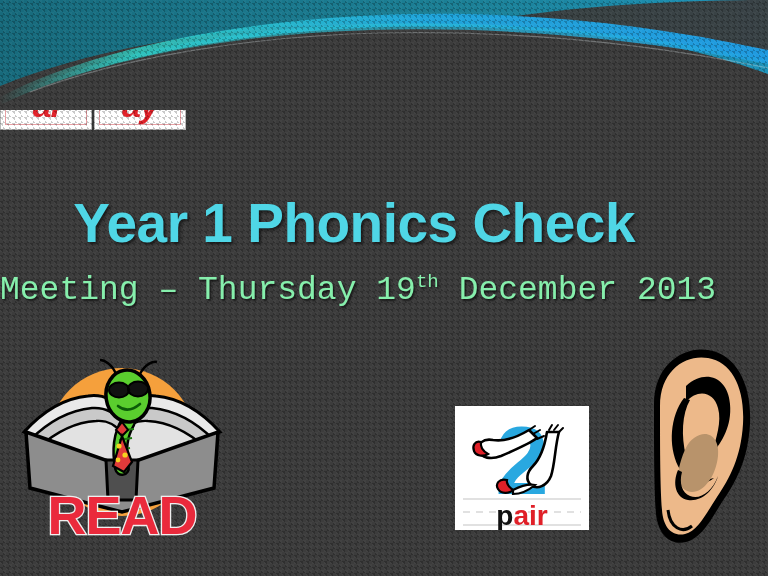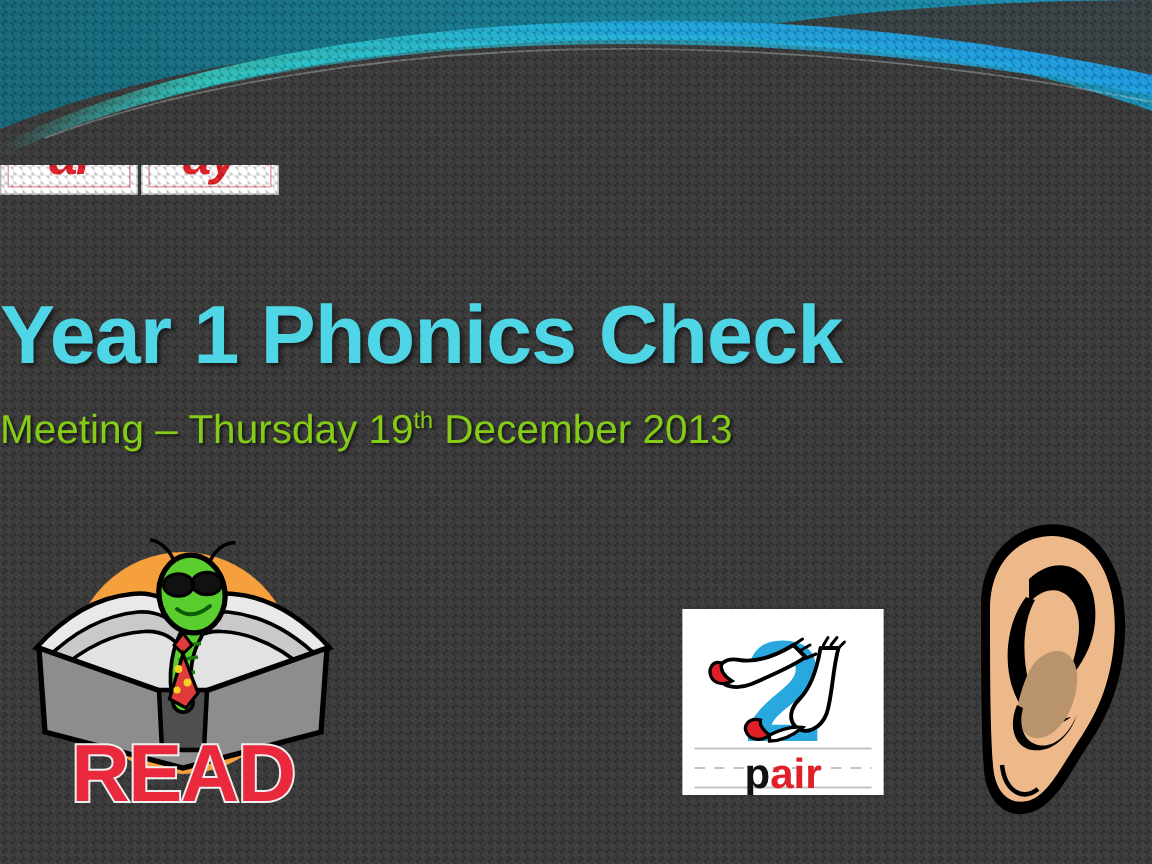--- a/index.html
+++ b/index.html
@@ -37,38 +37,38 @@
     width: 768px;
     height: 110px;
     z-index: 1;
   }
 
   
   #title-block {
     position: absolute;
     left: 0; top: 196px;
     width: 635px;
-    text-align: left;
+    text-align: right;
     z-index: 6;
   }
   #slide-title {
     font-family: "Liberation Sans", sans-serif;
     font-size: 55px;
     font-weight: bold;
     letter-spacing: -0.5px;
     color: #4fd6e6;
     text-shadow: 2px 2px 3px rgba(0,0,0,0.55);
     line-height: 1.0;
     margin: 0;
     white-space: nowrap;
   }
   #slide-subtitle {
-    font-family: Liberation Sans, sans-serif;
-    font-size: 27px;
-    color: #84cc16;
+    font-family: Liberation Mono, monospace;
+    font-size: 33px;
+    color: #86efac;
     text-shadow: 1.5px 1.5px 2px rgba(0,0,0,0.6);
     margin: 20px 0 0 0;
     white-space: nowrap;
   }
   #slide-subtitle sup {
     font-size: 0.58em;
     vertical-align: super;
   }
 
   

